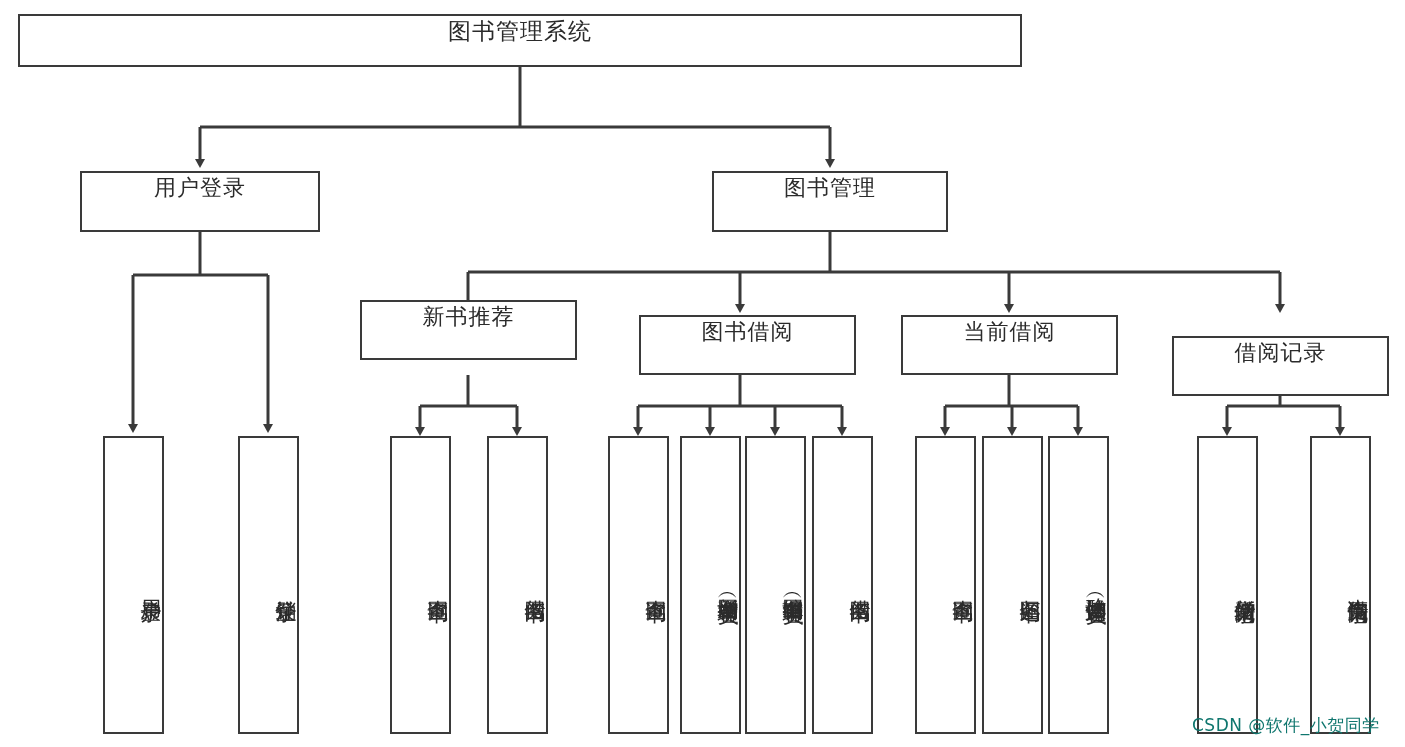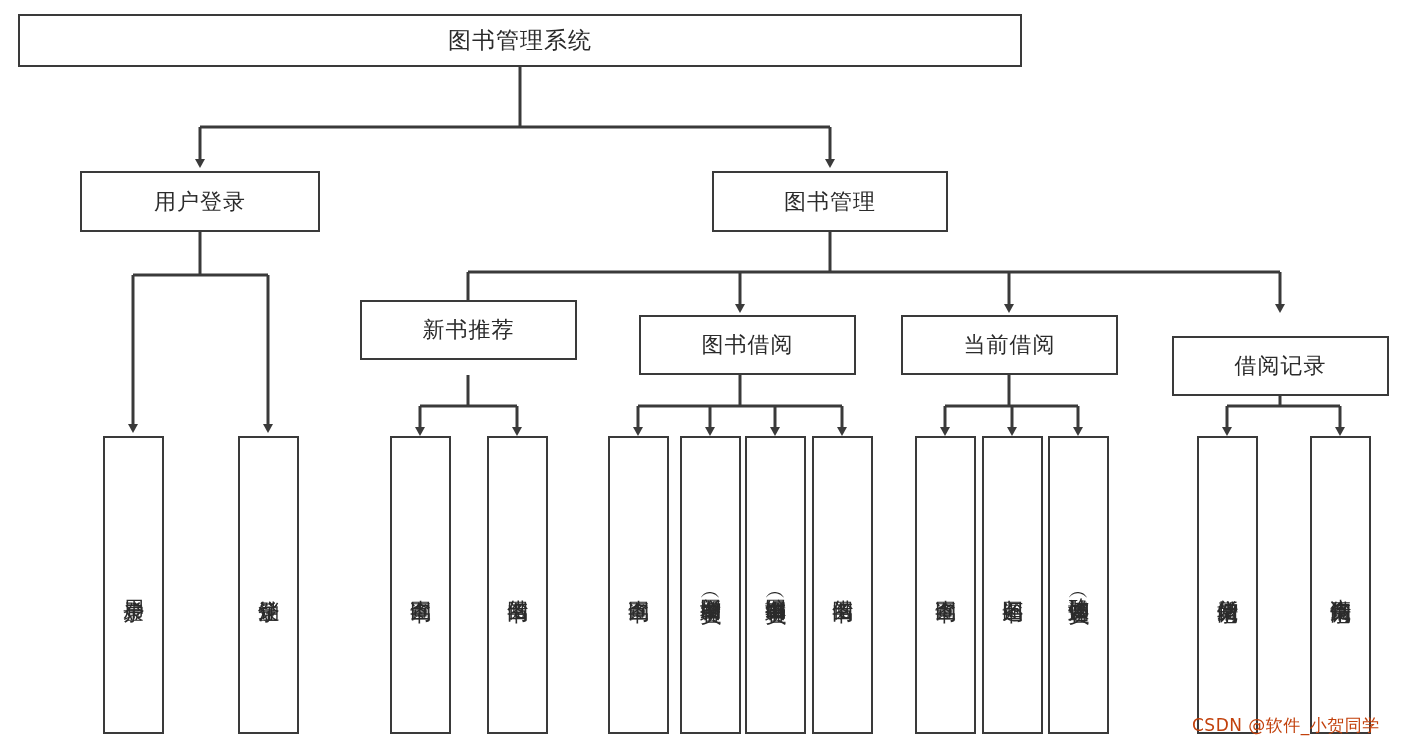--- a/index.html
+++ b/index.html
@@ -23,21 +23,21 @@
     top: 0;
     width: 1405px;
     height: 747px;
   }
   .node {
     position: absolute;
     box-sizing: border-box;
     border: 2px solid #3a3a3a;
     background: #ffffff;
     display: flex;
-    align-items: center;
+    align-items: flex-start;
     justify-content: center;
     color: #2b2b2b;
     z-index: 2;
   }
   .node.horiz {
     font-size: 22px;
     letter-spacing: 1px;
   }
   .node.vert {
     writing-mode: vertical-rl;
@@ -54,21 +54,21 @@
     display: block;
   }
   .node.root {
     font-size: 23px;
   }
   .watermark {
     position: absolute;
     left: 1192px;
     top: 714px;
     font-size: 17px;
-    color: #c2410c;
+    color: #0f766e;
     letter-spacing: 0.5px;
     z-index: 5;
     white-space: nowrap;
     text-align: right;
   }
 </style>
 </head>
 <body>
 
 <div id="canvas">

